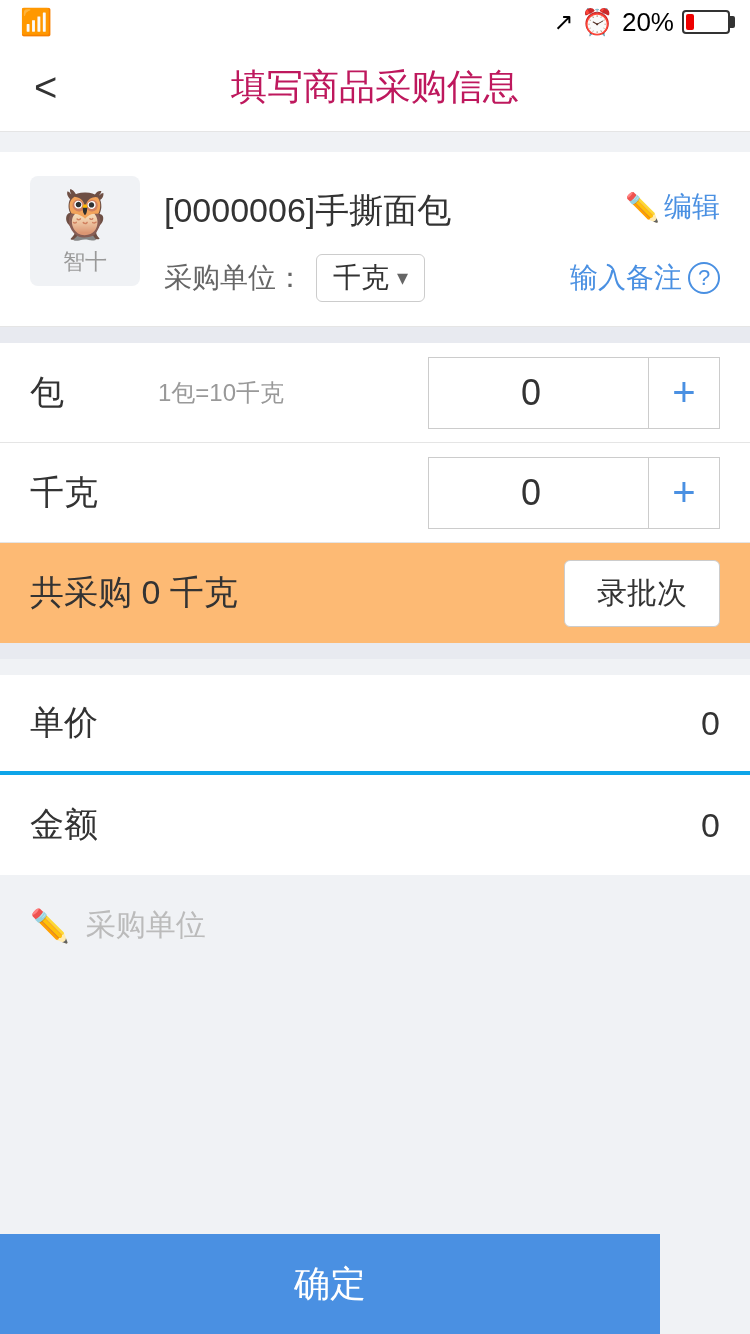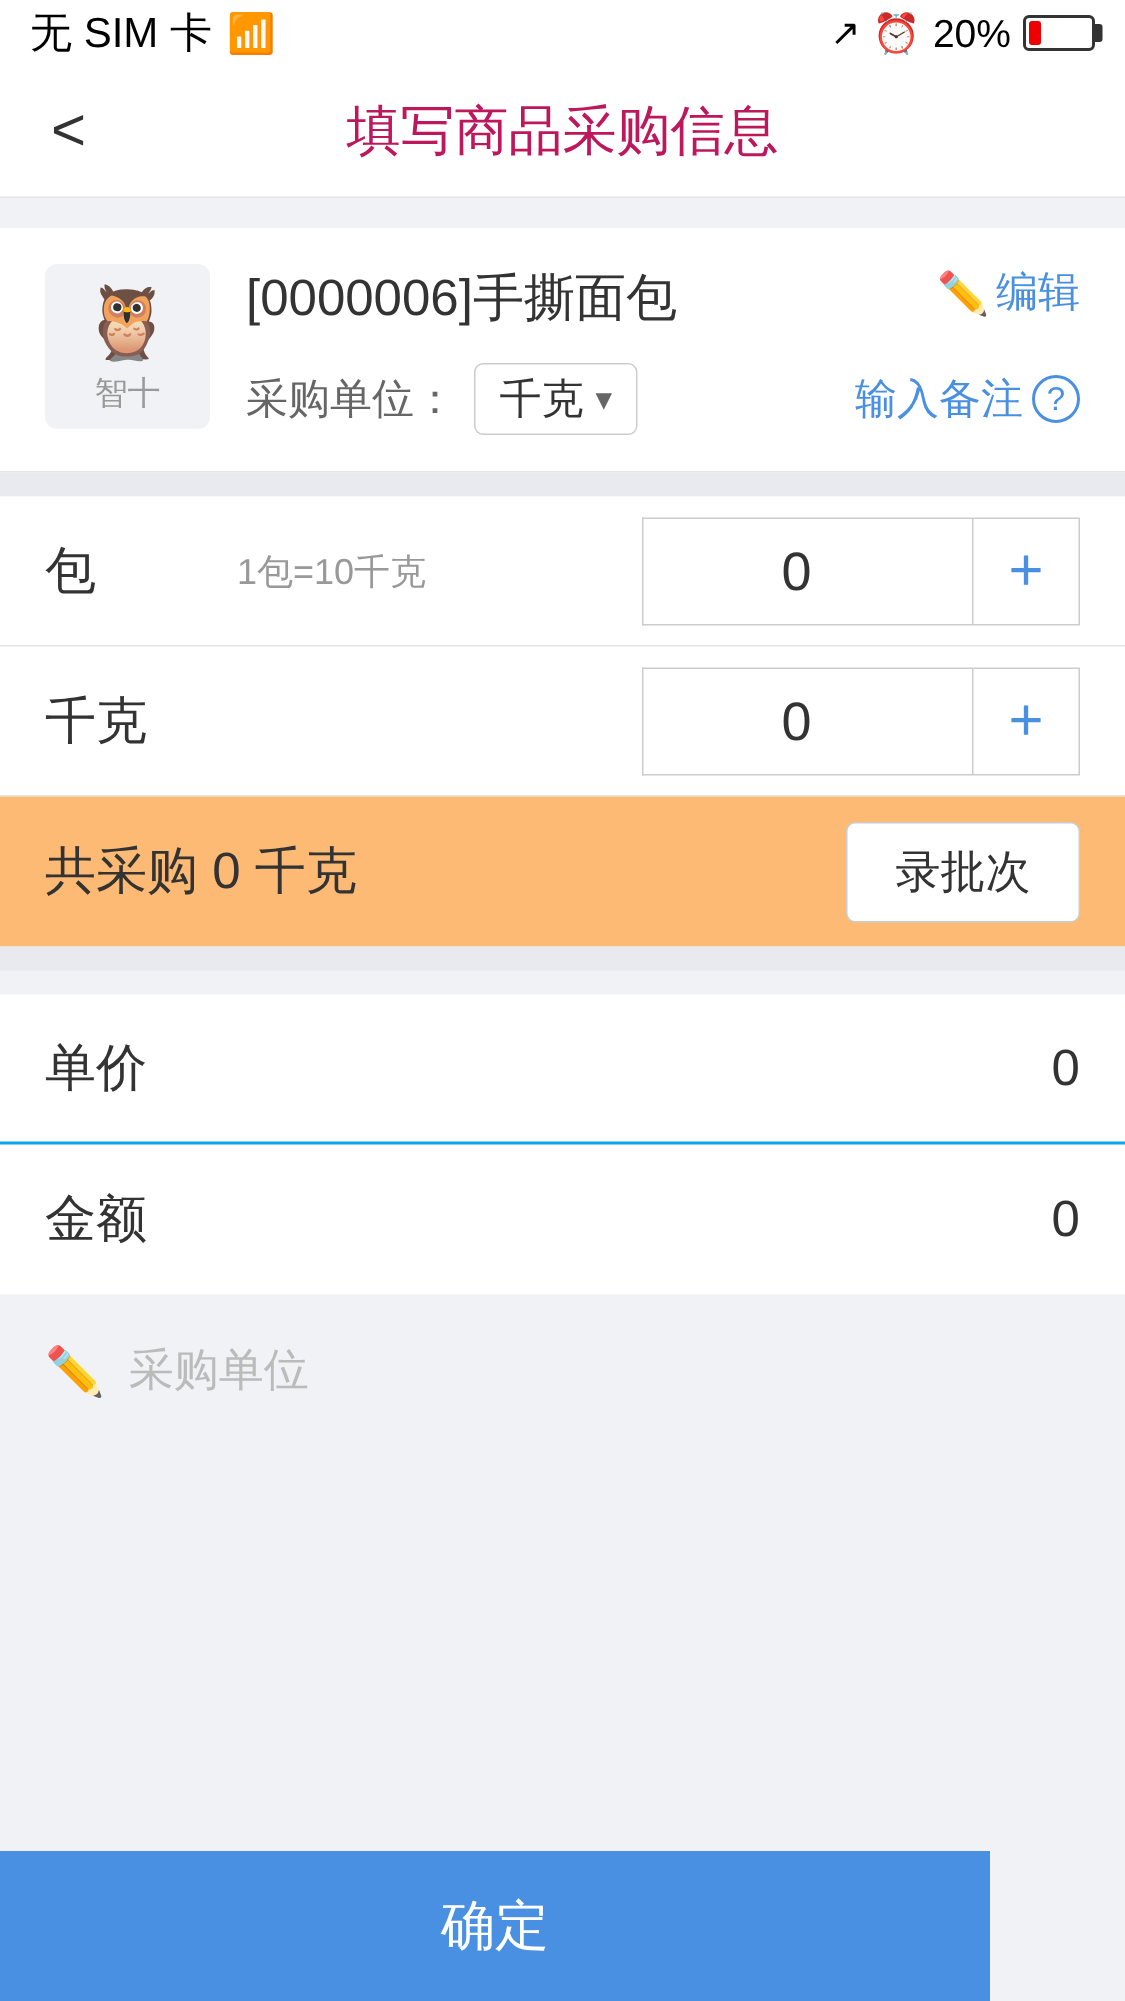--- a/index.html
+++ b/index.html
@@ -84,20 +84,21 @@
     .product-image-label {
       font-size: 22px;
       color: #999;
       margin-top: 4px;
     }
     .product-info { flex: 1; }
     .product-name-row {
       display: flex;
       align-items: flex-start;
       justify-content: center;
+      margin-top: 12px;
     }
     .product-name {
       font-size: 34px;
       color: #333;
       font-weight: 500;
       flex: 1;
     }
     .edit-btn {
       font-size: 28px;
       color: #4A90E2;
@@ -224,21 +225,21 @@
     .price-section {
       background: #fff;
       margin-top: 16px;
     }
     .price-row {
       display: flex;
       align-items: center;
       justify-content: space-between;
       padding: 0 30px;
       height: 100px;
-      border-bottom: 2px solid #0ea5e9;
+      border-bottom: 4px solid #0ea5e9;
     }
     .price-row:last-child { border-bottom: none; }
     .price-row-label {
       font-size: 34px;
       color: #333;
     }
     .price-row-value {
       font-size: 34px;
       color: #333;
     }
@@ -287,21 +288,20 @@
       font-weight: 500;
     }
 
     .wifi-icon { font-size: 26px; }
   </style>
 </head>
 <body>
 
 <div class="status-bar">
   <div class="status-bar-left">
-    <span>无 SIM 卡</span>
     <span class="wifi-icon">📶</span>
   </div>
   <div class="status-bar-right">
     <span style="font-size:24px;">↗</span>
     <span>⏰</span>
     <span>20%</span>
     <div class="battery-icon">
       <div class="battery-fill"></div>
     </div>
   </div>

